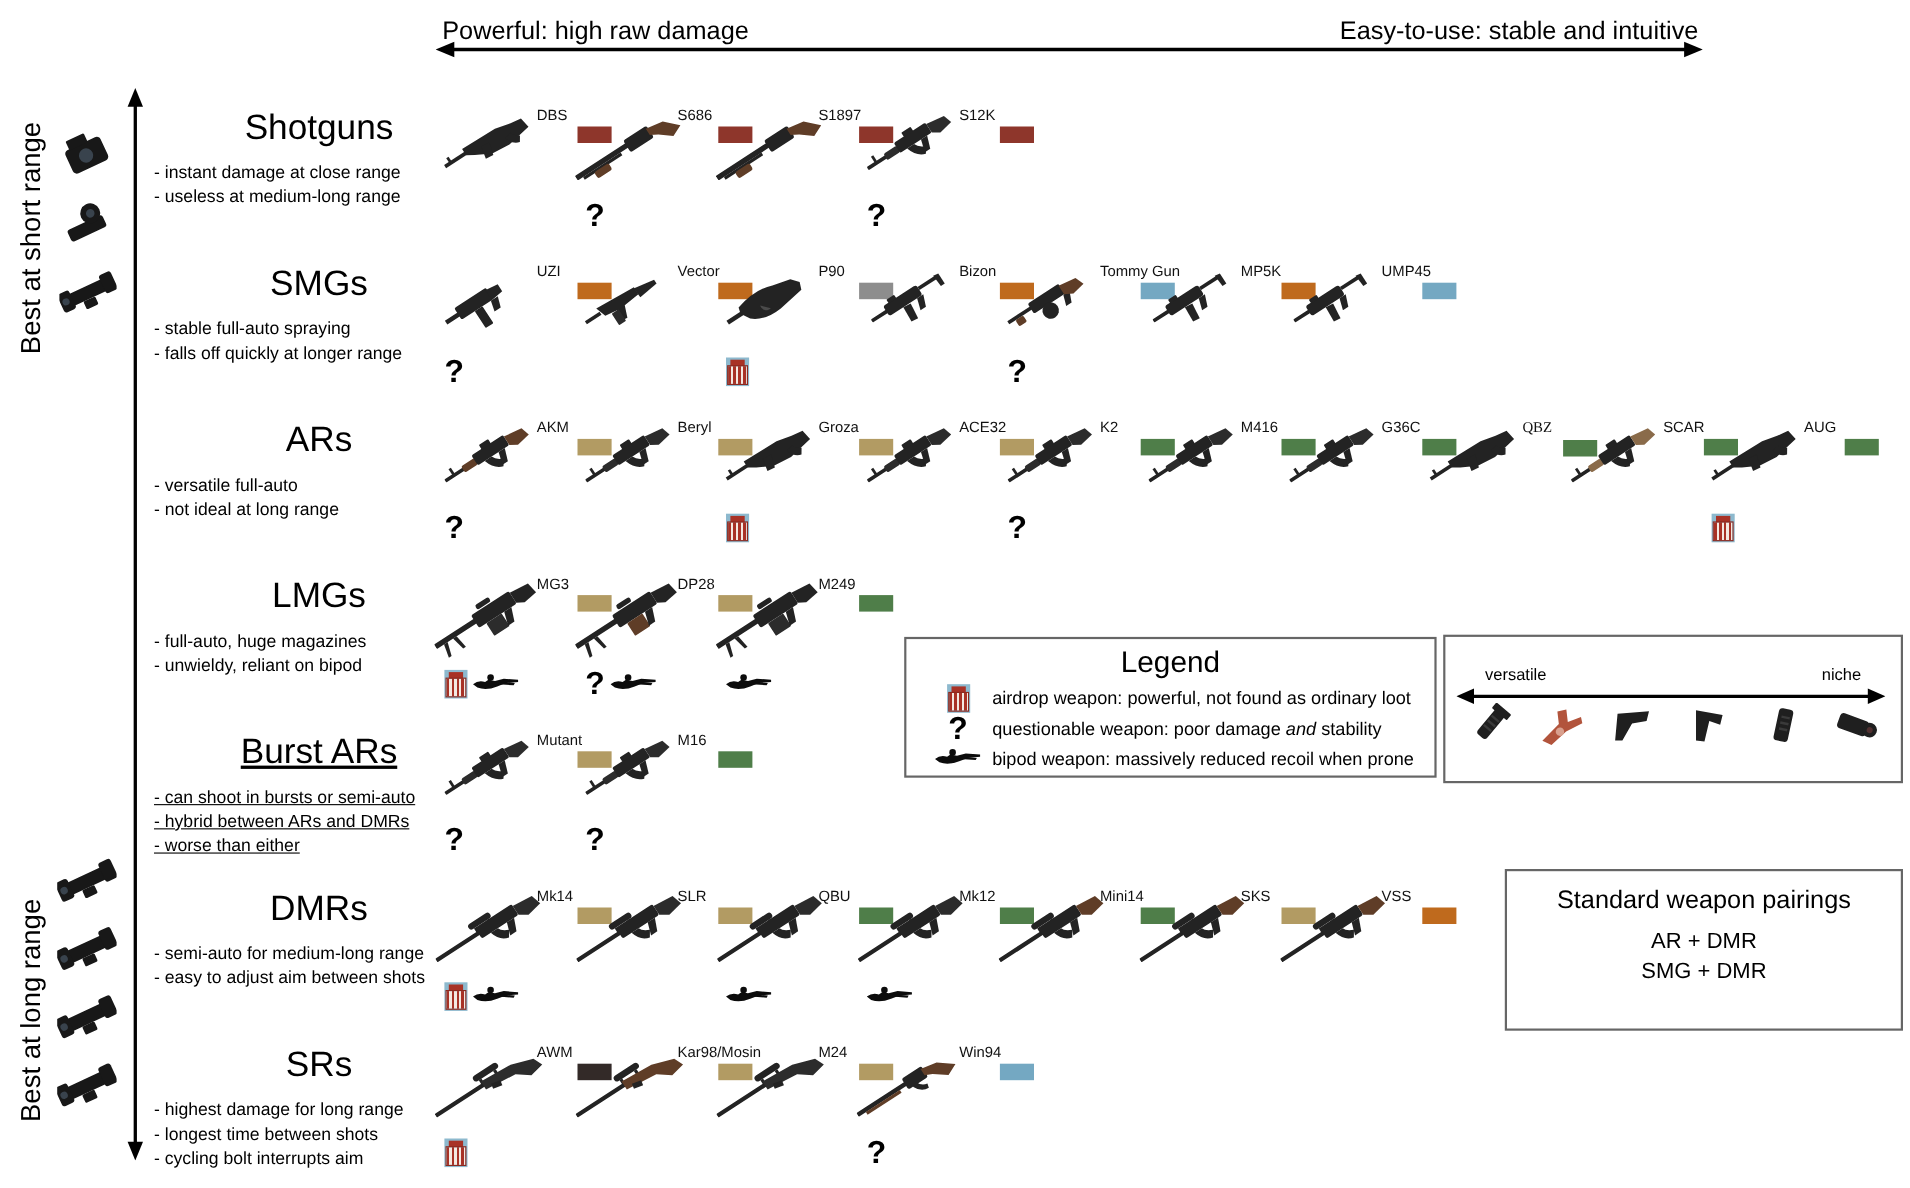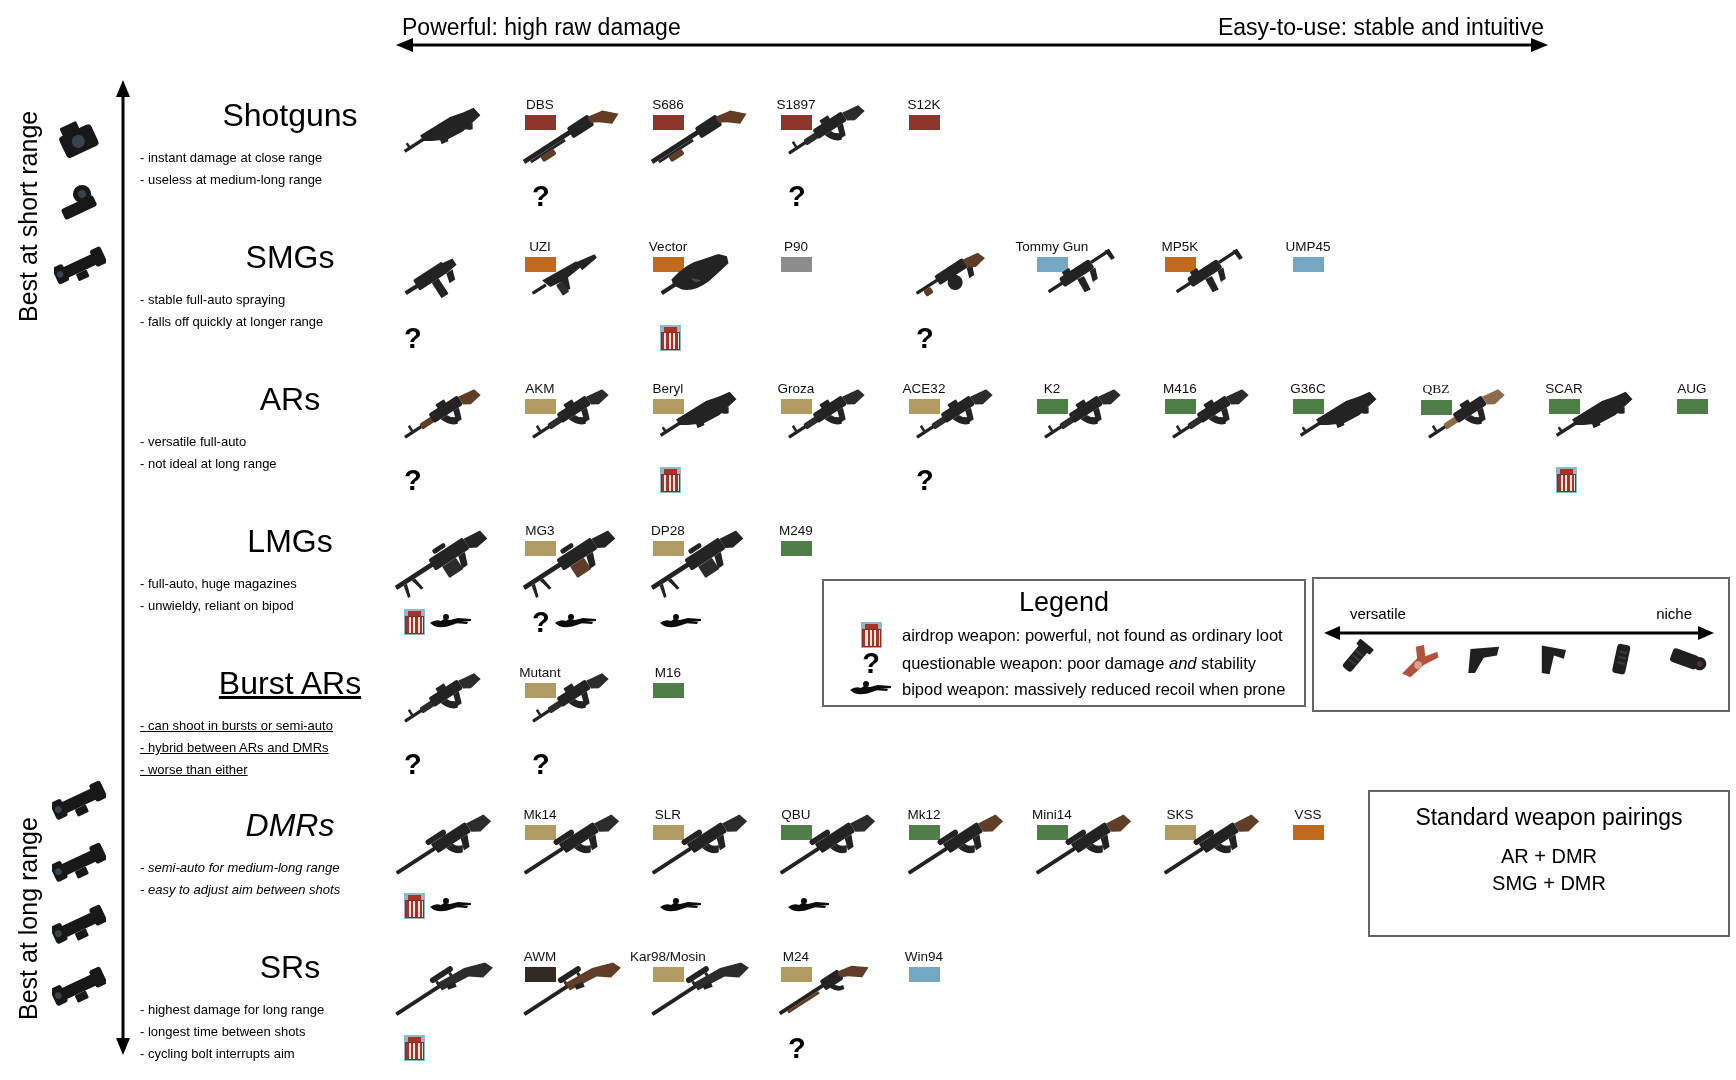--- a/index.html
+++ b/index.html
@@ -5,24 +5,24 @@
   html,body{margin:0;padding:0}
   body{width:1736px;height:1080px;background:#ffffff;position:relative;overflow:hidden;
        font-family:"Liberation Sans",sans-serif;color:#000}
   .abs{position:absolute}
   
   .axis-label{font-size:23px;white-space:nowrap}
   .vlabel{font-size:25px;white-space:nowrap;transform-origin:0 0;transform:rotate(-90deg)}
   
   .cat-title{font-size:32px;text-align:center;white-space:nowrap}
   .cat-bullets{margin-top:13px}
-  .cat-bullet{font-size:13px;line-height:22px;white-space:nowrap}
+  .cat-bullet{font-size:16px;line-height:22px;white-space:nowrap}
   
   .wcell{width:128px;height:122px}
-  .wlabel{left:88px;top:2px;width:104px;text-align:center}
+  .wlabel{left:88px;top:2px;width:104px;}
   .wname{font-size:13.5px;white-space:nowrap;color:#111}
   .badge{width:31px;height:15px;margin:3px auto 0}
   .dots{background-image:radial-gradient(rgba(255,255,255,.5) .8px,transparent 1px);background-size:4px 3px}
   .gun-wrap{transform:rotate(-33deg);transform-origin:50% 50%}
   .gun-svg{width:100%;height:auto;display:block}
   .icon-row{display:flex;align-items:center;gap:5px;height:30px}
   .qmark{font-weight:bold;font-size:29px;line-height:30px}
   
   .airdrop{width:21px;height:26px;background:#8db9ce;position:relative;flex:none}
   .airdrop::before{content:"";position:absolute;left:4px;right:4px;top:2px;height:6px;background:#a83226}
@@ -263,20 +263,39 @@
         </svg>
       </div>
       <div class="abs wlabel">
         <div class="wname">P90</div>
         <div class="badge" style="background: rgb(141, 141, 141);"></div>
       </div>
       <div class="abs icon-row" style="left: 4px; top: 86px;">
         <span class="airdrop"></span>
       </div>
     </div>
+    <div class="abs wcell" style="left: 784px; top: 237px;">
+      <div class="abs gun-wrap" style="left: -2px; top: 8px; width: 110px;">
+        <svg class="gun-svg" viewBox="0 0 132 60">
+          <g fill="#232323">
+            <rect x="7" y="21" width="20" height="4" rx="1"></rect>
+            <rect x="26" y="16" width="43" height="13" rx="3"></rect>
+            <rect x="33" y="12" width="10" height="5" rx="1"></rect>
+            <path d="M44 29 l9 1 -2 18 -8 -1 z"></path>
+            <path d="M62 29 h8 l-5 13 h-7 z"></path>
+            <rect x="69" y="19" width="23" height="4"></rect>
+            <path d="M90 18 l6 1 0 13 -5 0 z"></path>
+          </g>
+        </svg>
+      </div>
+      <div class="abs wlabel">
+        <div class="wname">Bizon</div>
+        <div class="badge" style="background: rgb(191, 106, 29);"></div>
+      </div>
+    </div>
     <div class="abs wcell" style="left: 912px; top: 237px;">
       <div class="abs gun-wrap" style="left: -2px; top: 8px; width: 110px;">
         <svg class="gun-svg" viewBox="0 0 132 60">
           <g fill="#232323">
             <rect x="2" y="20" width="30" height="4"></rect>
             <rect x="10" y="24" width="10" height="8" rx="2" fill="#5f3d27"></rect>
             <rect x="31" y="16" width="40" height="13" rx="2"></rect>
             <circle cx="48" cy="36" r="9"></circle>
             <path d="M69 29 h8 l-5 12 h-7 z"></path>
             <path d="M70 18 l20 3 4 10 -15 3 -9 -5 z" fill="#5f3d27"></path>
@@ -682,21 +701,21 @@
         </svg>
       </div>
       <div class="abs wlabel">
         <div class="wname">M16</div>
         <div class="badge" style="background: rgb(79, 126, 73);"></div>
       </div>
       <div class="abs icon-row" style="left: 4px; top: 86px;">
         <span class="qmark">?</span>
       </div>
     </div>
-    <div class="abs" style="left: 140px; top: 807px; width: 300px; font-style: italic;">
+    <div class="abs" style="left: 140px; top: 807px; width: 300px;">
       <div class="cat-title">DMRs</div>
       <div class="cat-bullets">
         <div class="cat-bullet">- semi-auto for medium-long range</div>
         <div class="cat-bullet">- easy to adjust aim between shots</div>
       </div>
     </div>
     <div class="abs wcell" style="left: 400px; top: 805px;">
       <div class="abs gun-wrap" style="left: -10px; top: 10px; width: 128px;">
         <svg class="gun-svg" viewBox="0 0 132 60">
           <g fill="#232323">

